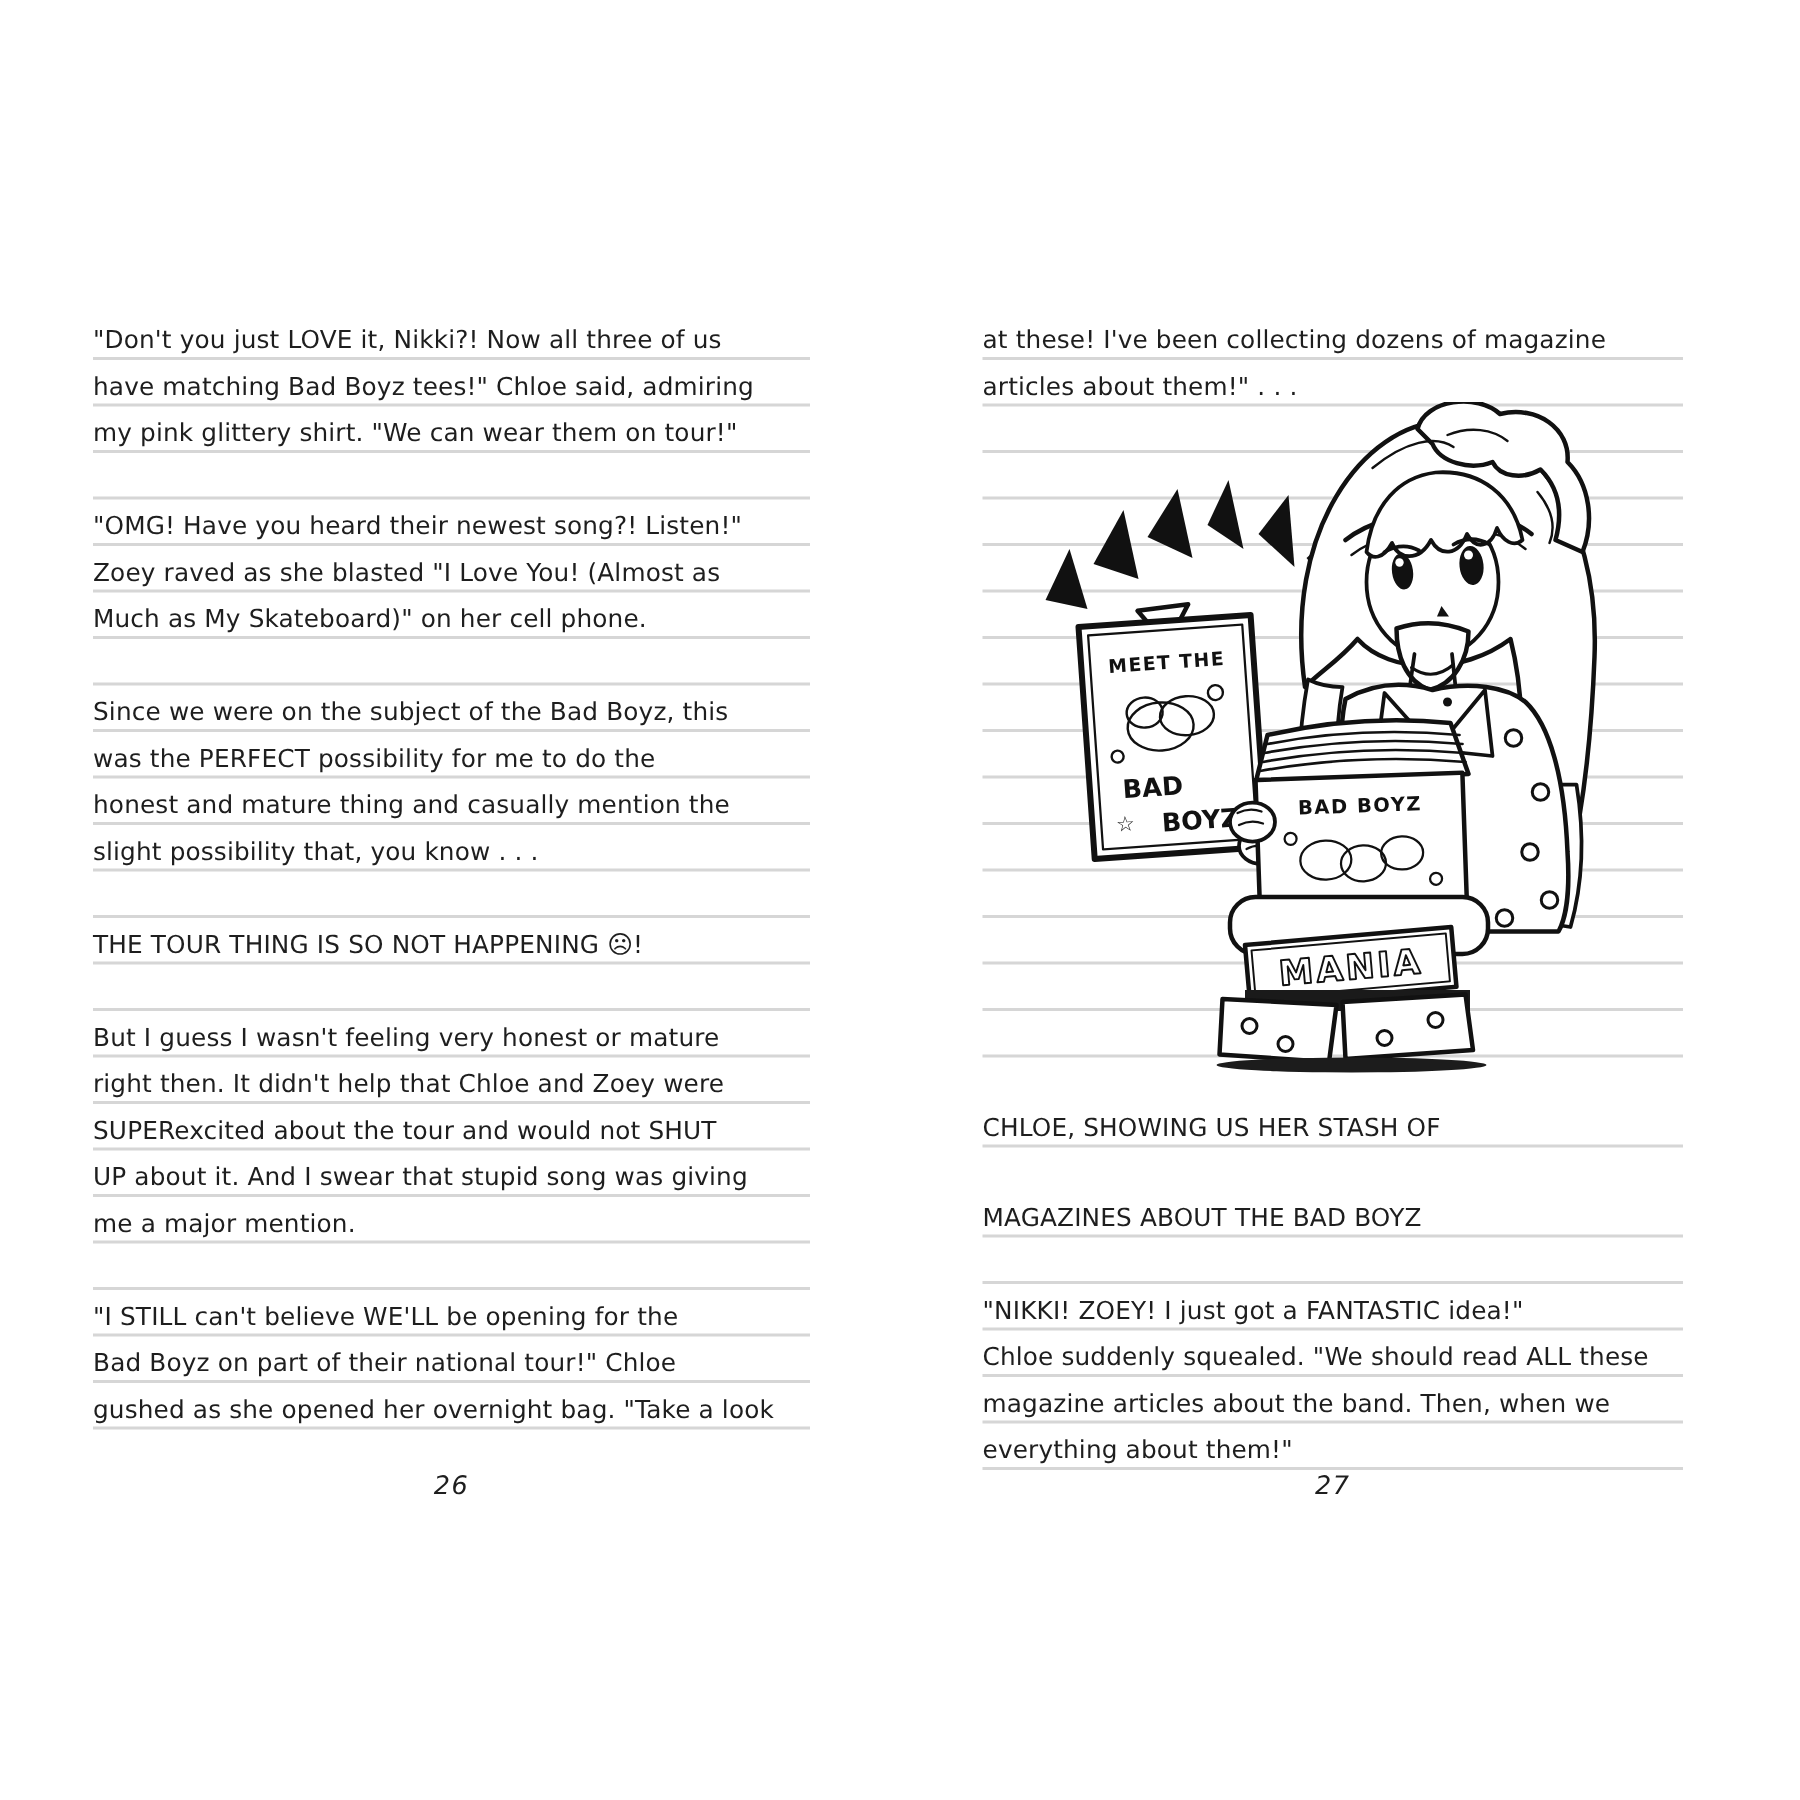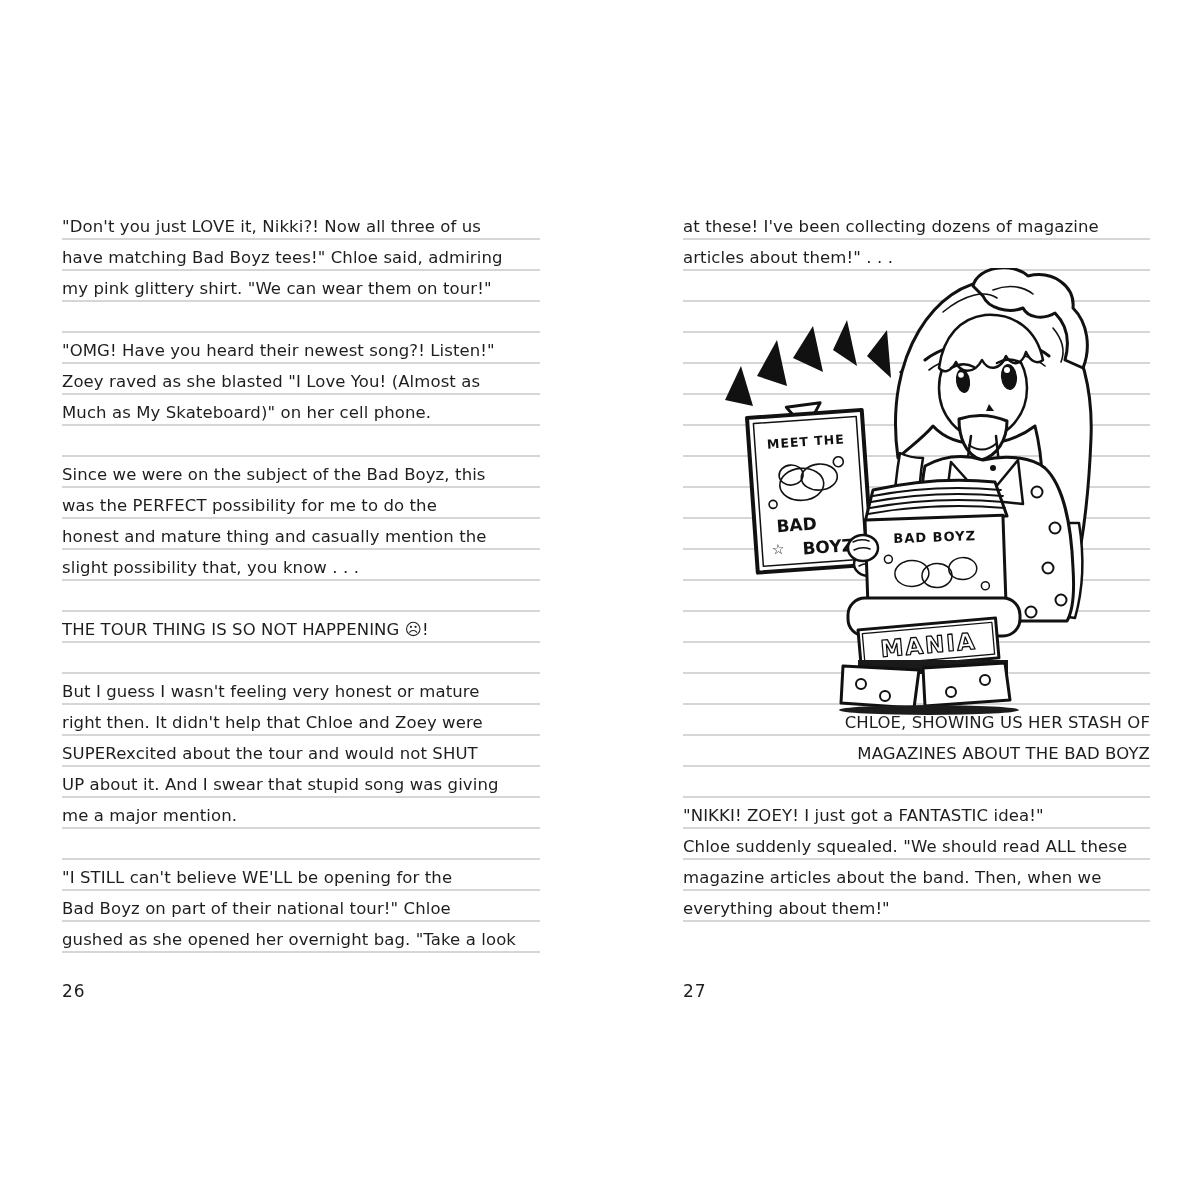--- a/index.html
+++ b/index.html
@@ -3,33 +3,33 @@
 <meta charset="utf-8">
 <style>
   html,body{margin:0;padding:0;}
   body{
     width:1200px;height:1200px;background:#ffffff;position:relative;overflow:hidden;
     font-family:"DejaVu Sans",sans-serif;color:#1e1e1e;
   }
   .spread{position:absolute;inset:0;}
   .page{position:absolute;top:209px;}
   .page-left{left:62px;width:478px;}
-  .page-right{left:683px;width:467px;}
+  .page-right{left:655px;width:467px;}
   .line{
     height:31px;display:flex;align-items:flex-end;
     border-bottom:2px solid #d6d6d6;box-sizing:border-box;
   }
   .line-text{
     font-size:16.5px;line-height:1;padding-bottom:3px;white-space:nowrap;
     letter-spacing:0.1px;
   }
-  .line.center{justify-content:flex-end;}
+  .line.center{justify-content:flex-start;margin-top:29px;}
   .pagenum{
-    position:absolute;top:772px;left:0;width:100%;text-align:left;
-    font-size:17px;letter-spacing:1px;
+    position:absolute;top:772px;left:0;width:100%;text-align:center;
+    font-size:17px;letter-spacing:1px;font-style:italic;
   }
   .illus{position:absolute;left:10px;top:59px;}
   svg text{font-family:"DejaVu Sans",sans-serif;}
 </style>
 </head>
 <body>
 
 <div class="spread">
 
   <div class="page page-left">

